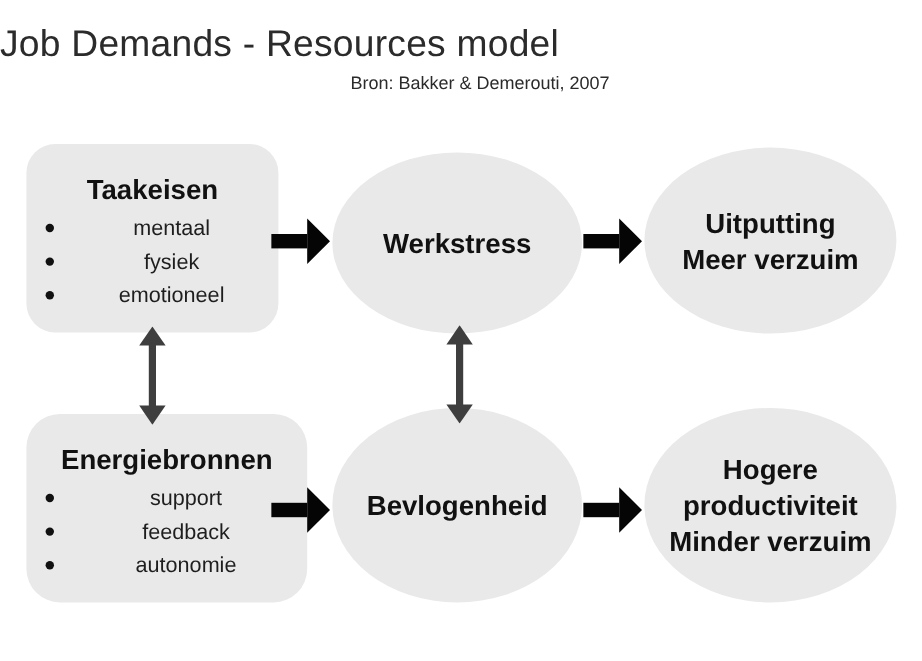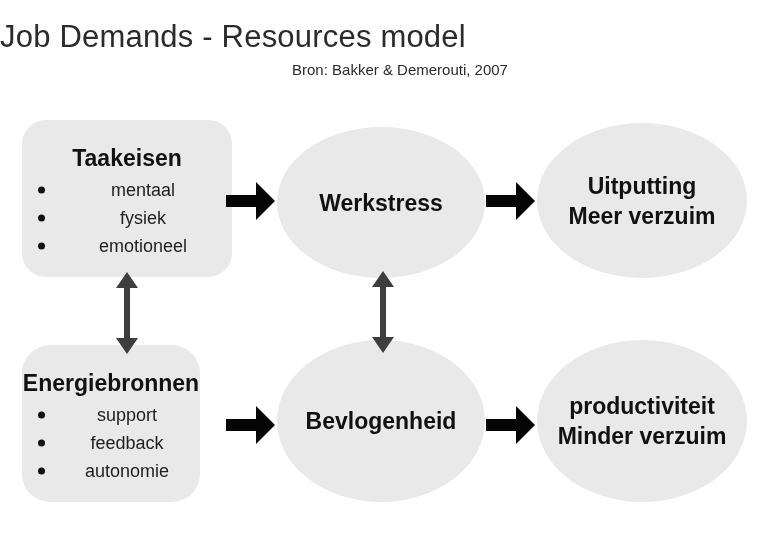--- a/index.html
+++ b/index.html
@@ -33,21 +33,21 @@
     background:#111111;
   }
   .ellipse {
     border-radius:50%; display:flex; align-items:center; justify-content:center;
     text-align:center;
   }
   .ellipse-label { font-weight:700; font-size:23px; line-height:30px; color:#111111; }
   .arrow { position:absolute; display:block; }
   
   #box-taakeisen      { left:22px;  top:120px; width:210px; height:157px;border-radius:24px; }
-  #box-energiebronnen { left:22px;  top:345px; width:178px; height:157px; }
+  #box-energiebronnen { left:22px;  top:345px; width:234px; height:157px; }
   #ellipse-werkstress   { left:277px; top:127px; width:208px; height:151px; }
   #ellipse-uitputting   { left:537px; top:123px; width:210px; height:155px; }
   #ellipse-bevlogenheid { left:277px; top:340px; width:208px; height:162px; }
   #ellipse-productiviteit { left:537px; top:340px; width:210px; height:162px; }
   #arrow-1 { left:226px; top:181px; }
   #arrow-2 { left:486px; top:181px; }
   #arrow-3 { left:226px; top:405px; }
   #arrow-4 { left:486px; top:405px; }
   #varrow-1 { left:114px; top:272px; }
   #varrow-2 { left:370px; top:271px; }
@@ -92,20 +92,21 @@
 
   <div class="shape ellipse" id="ellipse-uitputting">
     <div class="ellipse-label">
       <div>Uitputting</div>
       <div>Meer verzuim</div>
     </div>
   </div>
 
   <div class="shape ellipse" id="ellipse-productiviteit">
     <div class="ellipse-label">
+      <div>Hogere</div>
       <div>productiviteit</div>
       <div>Minder verzuim</div>
     </div>
   </div>
 
   <svg class="arrow" id="arrow-1" width="50" height="40" viewBox="0 0 50 40">
     <rect x="0" y="14" width="30" height="12" fill="#050505"></rect>
     <polygon points="30,1 49,20 30,39" fill="#050505"></polygon>
   </svg>
   <svg class="arrow" id="arrow-2" width="50" height="40" viewBox="0 0 50 40">

